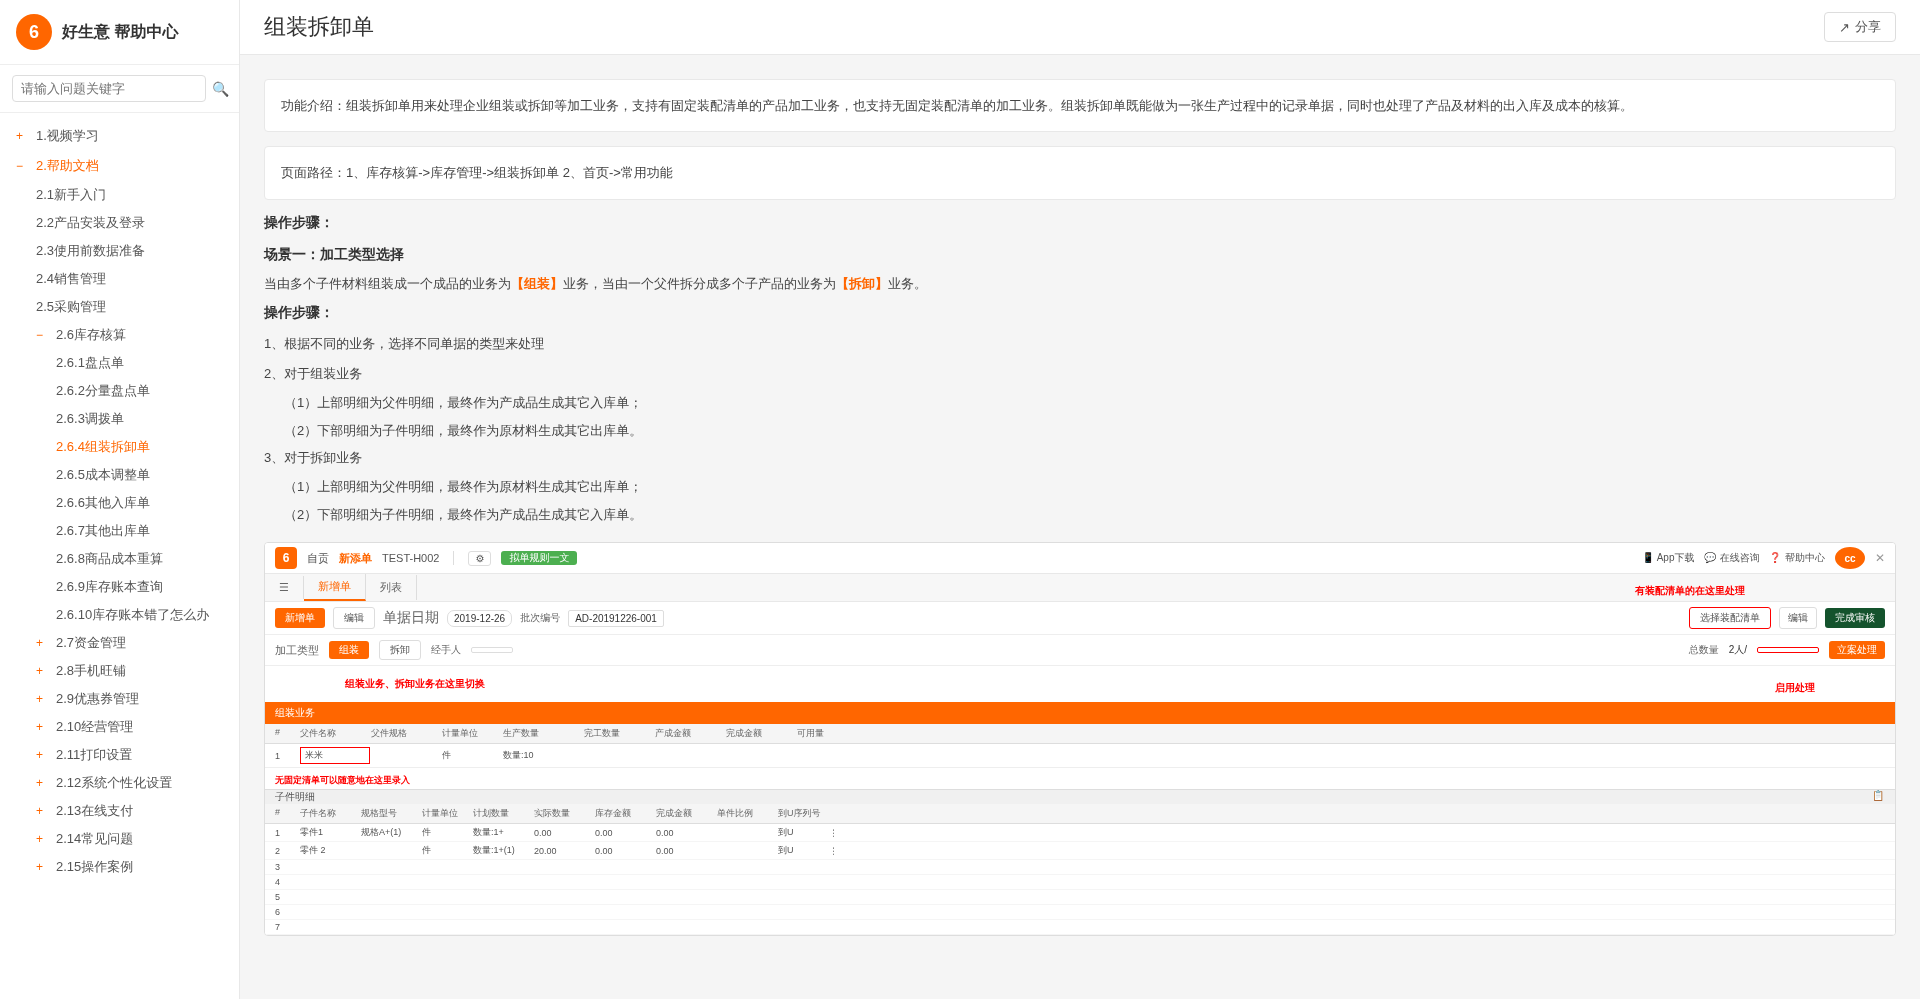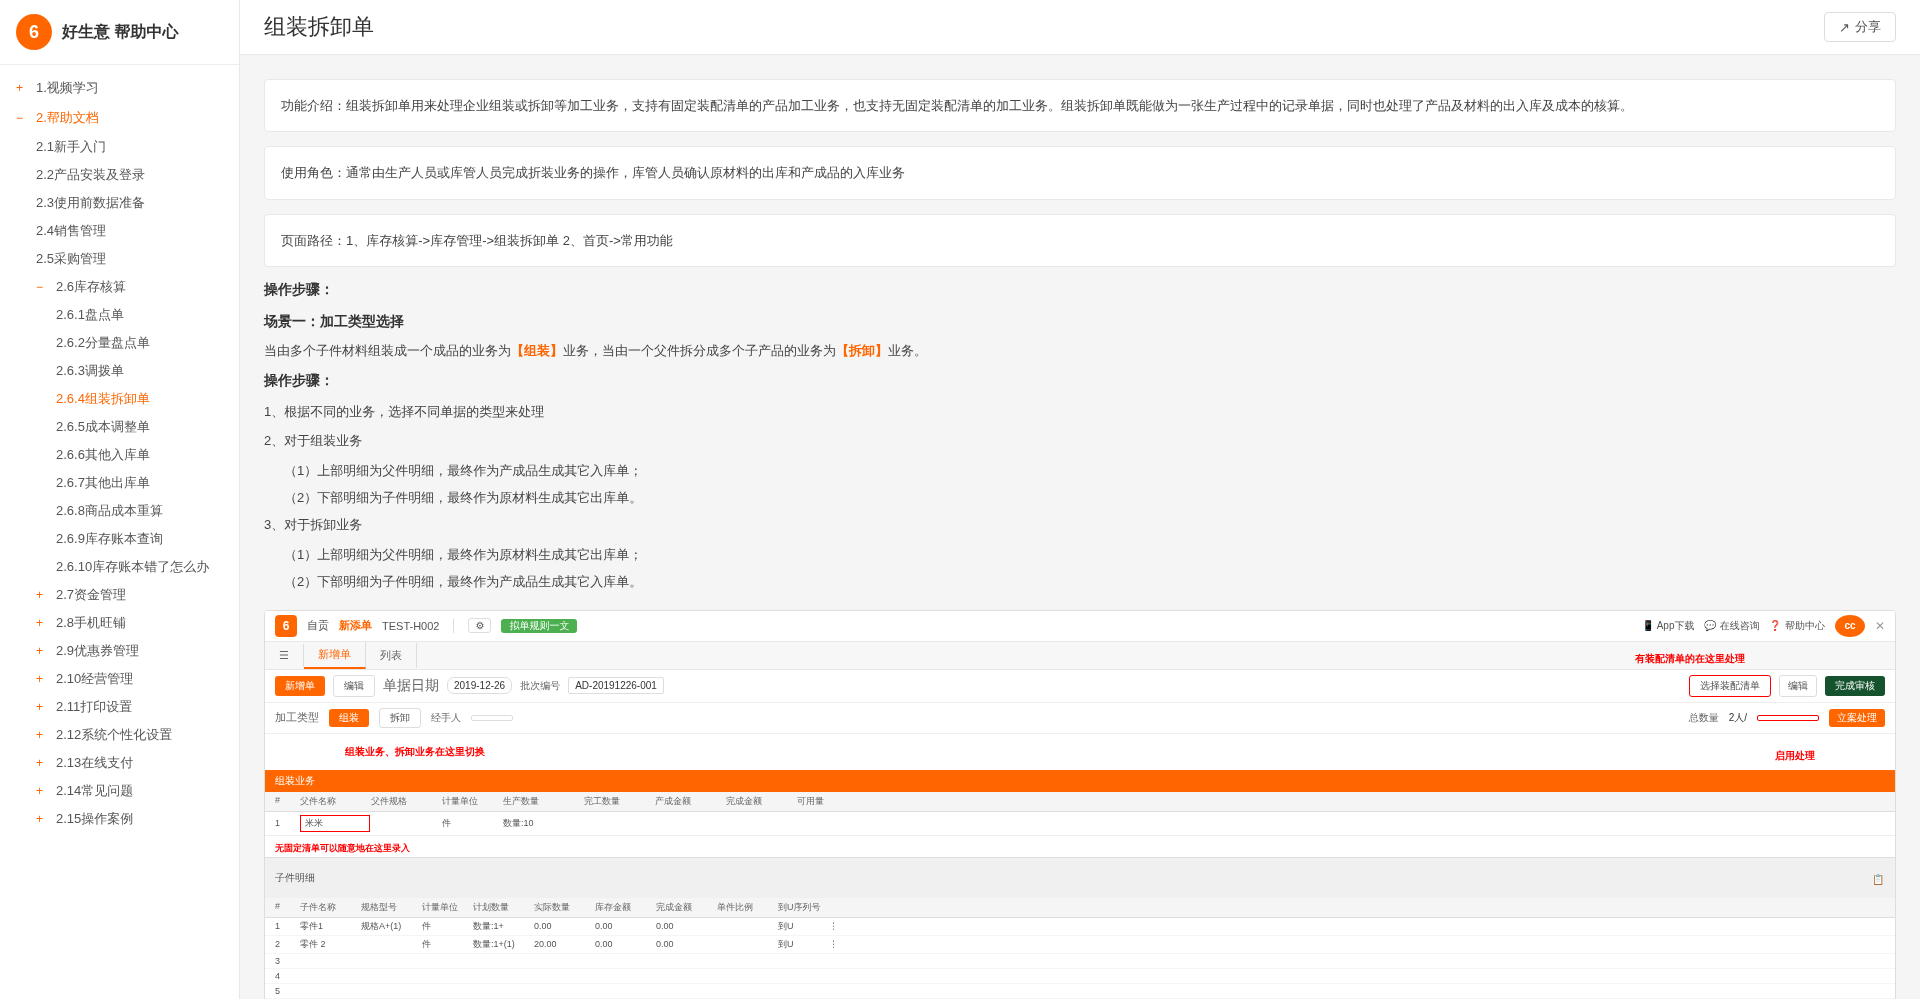--- a/index.html
+++ b/index.html
@@ -46,20 +46,24 @@
     .screenshot-wrap { position: relative; width: 100%; }
   </style>
 </head>
 <body>
 
 <div class="sidebar">
   <div class="sidebar-header">
     <div class="logo-circle">6</div>
     <span class="logo-text">好生意 帮助中心</span>
   </div>
+  <div class="search-box">
+    <input class="search-input" type="text" placeholder="请输入问题关键字" style="">
+    <span class="search-icon">🔍</span>
+  </div>
   <div class="nav-tree">
     <div class="nav-item">
       <span class="plus">+</span>
       <span>1.视频学习</span>
     </div>
     <div class="nav-item active">
       <span class="minus">−</span>
       <span>2.帮助文档</span>
     </div>
     <div class="nav-sub">
@@ -162,23 +166,20 @@
       <span>分享</span>
     </button>
   </div>
 
   <div class="content-area">
 
     <div class="info-box">
       <span>功能介绍：组装拆卸单用来处理企业组装或拆卸等加工业务，支持有固定装配清单的产品加工业务，也支持无固定装配清单的加工业务。组装拆卸单既能做为一张生产过程中的记录单据，同时也处理了产品及材料的出入库及成本的核算。</span>
     </div>
 
-    <div class="info-box">
-      <span>使用角色：通常由生产人员或库管人员完成折装业务的操作，库管人员确认原材料的出库和产成品的入库业务</span>
-    </div>
 
     <div class="info-box">
       <span>页面路径：1、库存核算-&gt;库存管理-&gt;组装拆卸单  2、首页-&gt;常用功能</span>
     </div>
 
     <div class="steps-block">
       <div class="section-title">操作步骤：</div>
       <div class="scene-title">场景一：加工类型选择</div>
       <div class="content-text">
         当由多个子件材料组装成一个成品的业务为<span style="color:#f60;font-weight:bold;">【组装】</span>业务，当由一个父件拆分成多个子产品的业务为<span style="color:#f60;font-weight:bold;">【拆卸】</span>业务。
@@ -280,21 +281,21 @@
             <span></span>
             <span></span>
             <span></span>
           </div>
 
           <div style="padding:2px 10px;background:#fff;position:relative;">
             <span style="color:red;font-size:9px;font-weight:bold;">无固定清单可以随意地在这里录入</span>
           </div>
         </div>
 
-        <div style="background:#f0f0f0;padding:13px 10px;font-size:10px;display:flex;align-items:flex-end;gap:8px;border-top:1px solid #ddd;">
+        <div style="background:#f0f0f0;padding:0 10px;font-size:10px;display:flex;align-items:flex-start;gap:8px;border-top:1px solid #ddd;">
           <span style="color:#555;">子件明细</span>
           <div style="flex:1;"></div>
           <span style="font-size:10px;color:#555;">📋</span>
         </div>
         <div style="background:#fff;">
           <div style="display:grid;grid-template-columns:24px 60px 60px 50px 60px 60px 60px 60px 60px 50px 30px;gap:1px;padding:3px 10px;background:#f5f5f5;font-size:9px;color:#666;border-bottom:1px solid #ddd;">
             <span>#</span>
             <span>子件名称</span>
             <span>规格型号</span>
             <span>计量单位</span>

